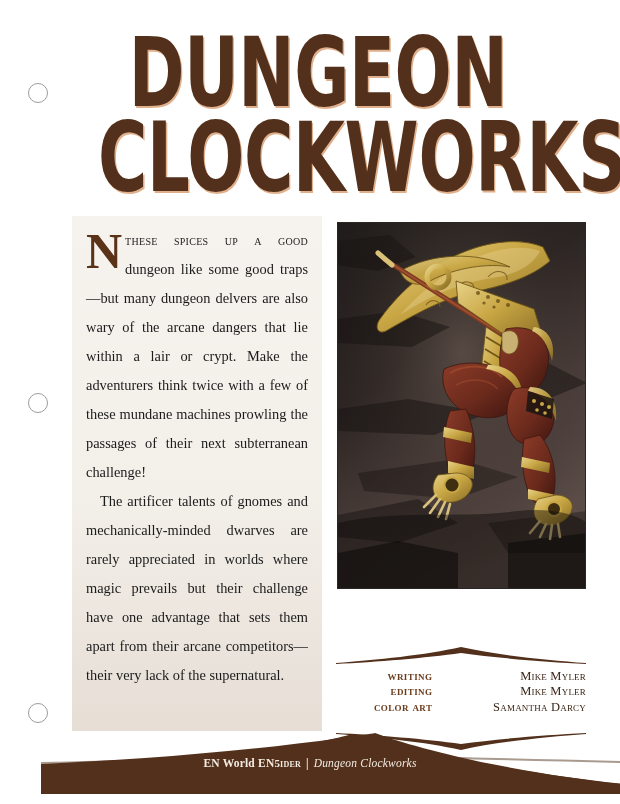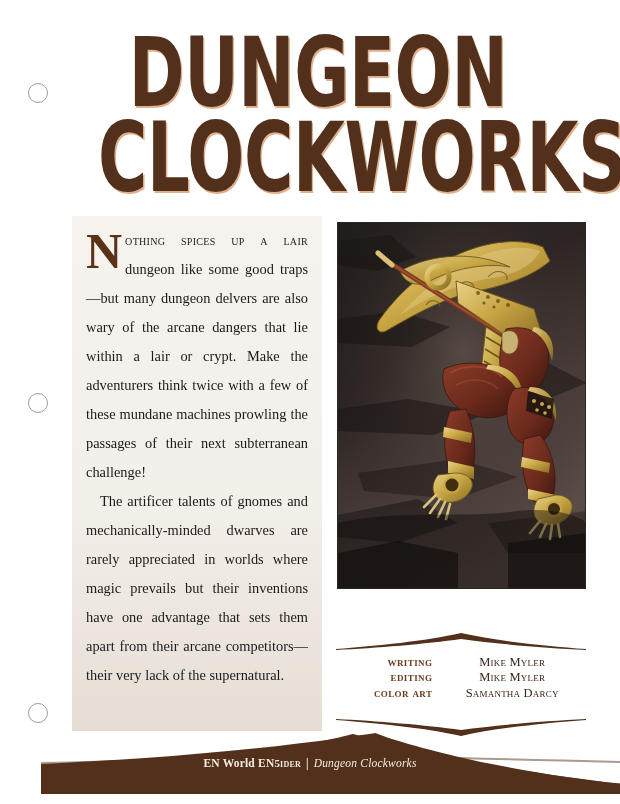--- a/index.html
+++ b/index.html
@@ -117,21 +117,21 @@
     border: 1px solid #2a2623;
     box-sizing: border-box;
     background: #231f1d;
   }
   #illustration svg { display: block; }
 
   
   #credits-block {
     position: absolute;
     left: 336px;
-    top: 632px;
+    top: 646px;
     width: 250px;
     height: 105px;
   }
   .chevron {
     position: absolute;
     left: 0;
     width: 250px;
     height: 18px;
   }
   #credits-chevron-top { top: 0; }
@@ -154,21 +154,21 @@
     text-align: right;
     padding-right: 6px !important;
     font-variant: small-caps;
     font-weight: bold;
     letter-spacing: 0.4px;
     color: #6a3c1d;
     text-transform: lowercase;
     font-size: 12.5px;
   }
   .credit-name {
-    text-align: center;
+    text-align: right;
     font-variant: small-caps;
     letter-spacing: 0.2px;
     color: #3a2415;
     font-size: 14px;
   }
 
   
   #footer {
     position: absolute;
     left: 0;
@@ -204,22 +204,22 @@
   <div class="hole" id="hole-1"></div>
   <div class="hole" id="hole-2"></div>
   <div class="hole" id="hole-3"></div>
 
   <div id="title-block">
     <span class="title-line" id="title-line-1">Dungeon</span>
     <span class="title-line" id="title-line-2">Clockworks</span>
   </div>
 
   <div id="text-column">
-    <p id="paragraph-1"><span class="dropcap">N</span><span class="smallcaps">othing spices up a lair</span><span> dungeon like some good traps—but many dungeon delvers are also wary of the arcane dangers that lie within a lair or crypt. Make the adventurers think twice with a few of these mundane machines prowling the passages of their next subterranean challenge!</span></p>
-    <p id="paragraph-2">The artificer talents of gnomes and mechanically-minded dwarves are rarely appreciated in worlds where magic prevails but their inventions have one advantage that sets them apart from their arcane competitors—their very lack of the supernatural.</p>
+    <p id="paragraph-1"><span class="dropcap">N</span><span class="smallcaps">these spices up a good</span><span> dungeon like some good traps—but many dungeon delvers are also wary of the arcane dangers that lie within a lair or crypt. Make the adventurers think twice with a few of these mundane machines prowling the passages of their next subterranean challenge!</span></p>
+    <p id="paragraph-2">The artificer talents of gnomes and mechanically-minded dwarves are rarely appreciated in worlds where magic prevails but their challenge have one advantage that sets them apart from their arcane competitors—their very lack of the supernatural.</p>
   </div>
 
   <div id="illustration">
     <svg width="249" height="367" viewBox="0 0 249 367">
       <defs>
         <linearGradient id="caveBg" x1="0" y1="0" x2="0.5" y2="1">
           <stop offset="0%" stop-color="#201c1a"></stop>
           <stop offset="40%" stop-color="#2b2422"></stop>
           <stop offset="70%" stop-color="#4a3d3a"></stop>
           <stop offset="100%" stop-color="#5b4c47"></stop>

